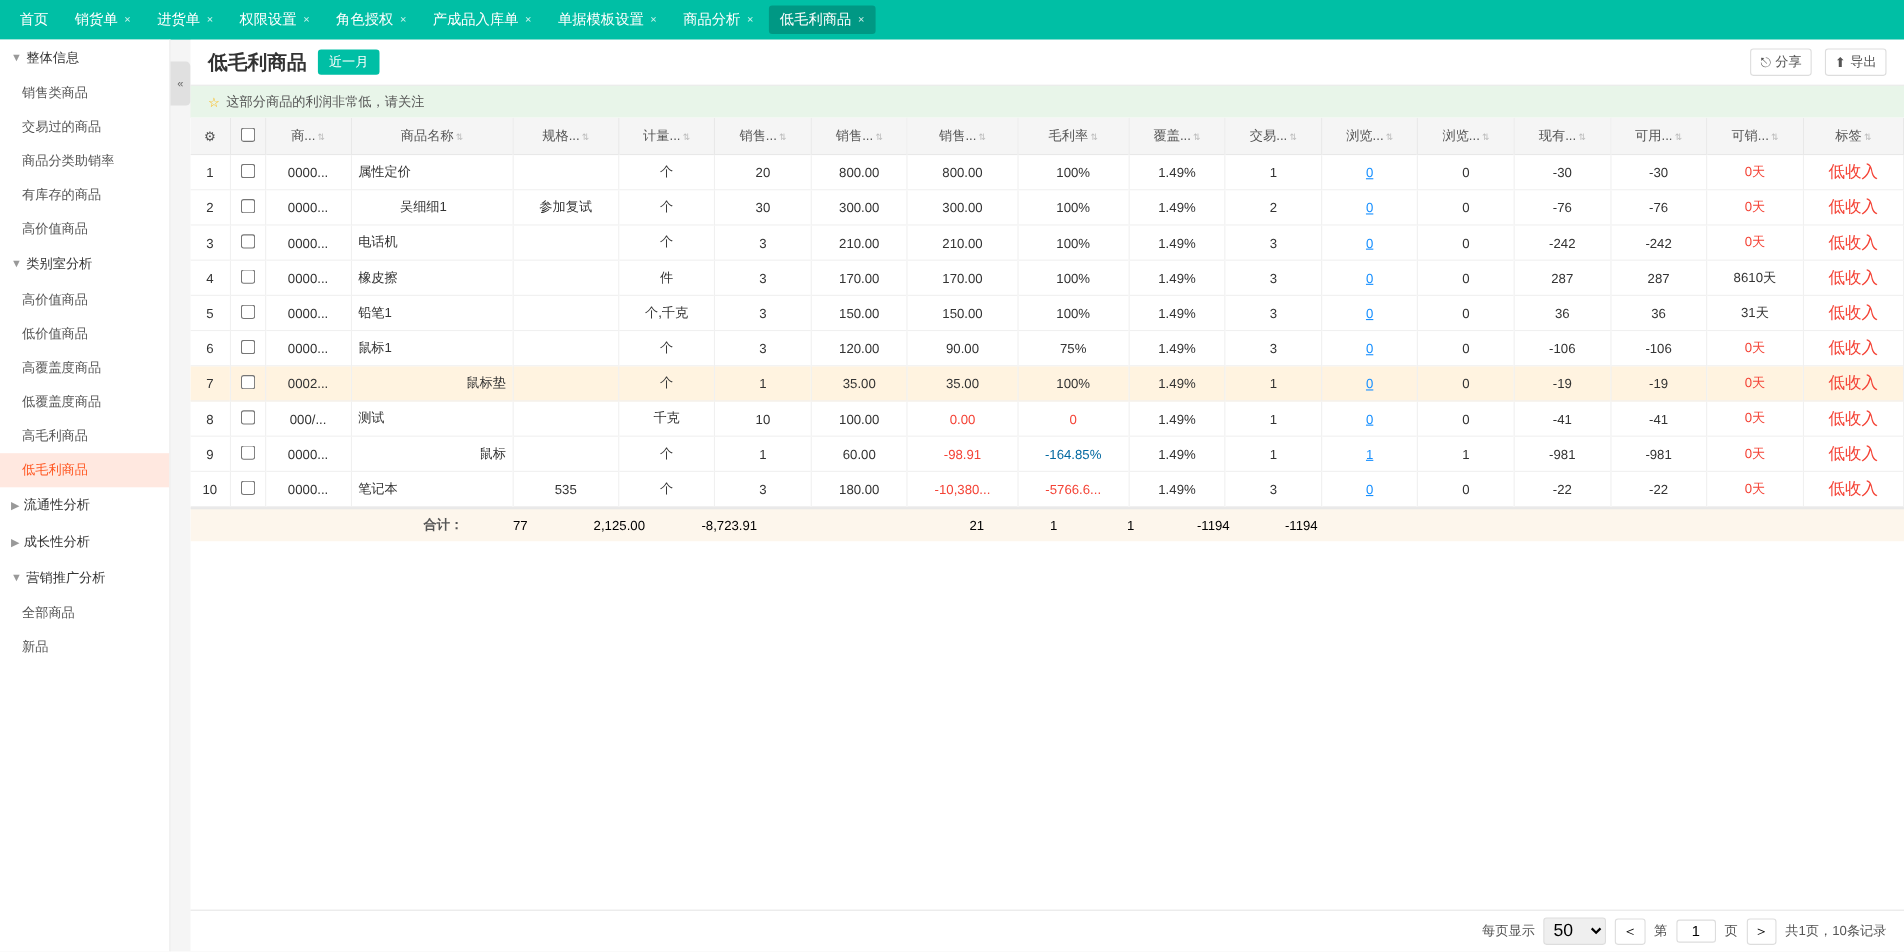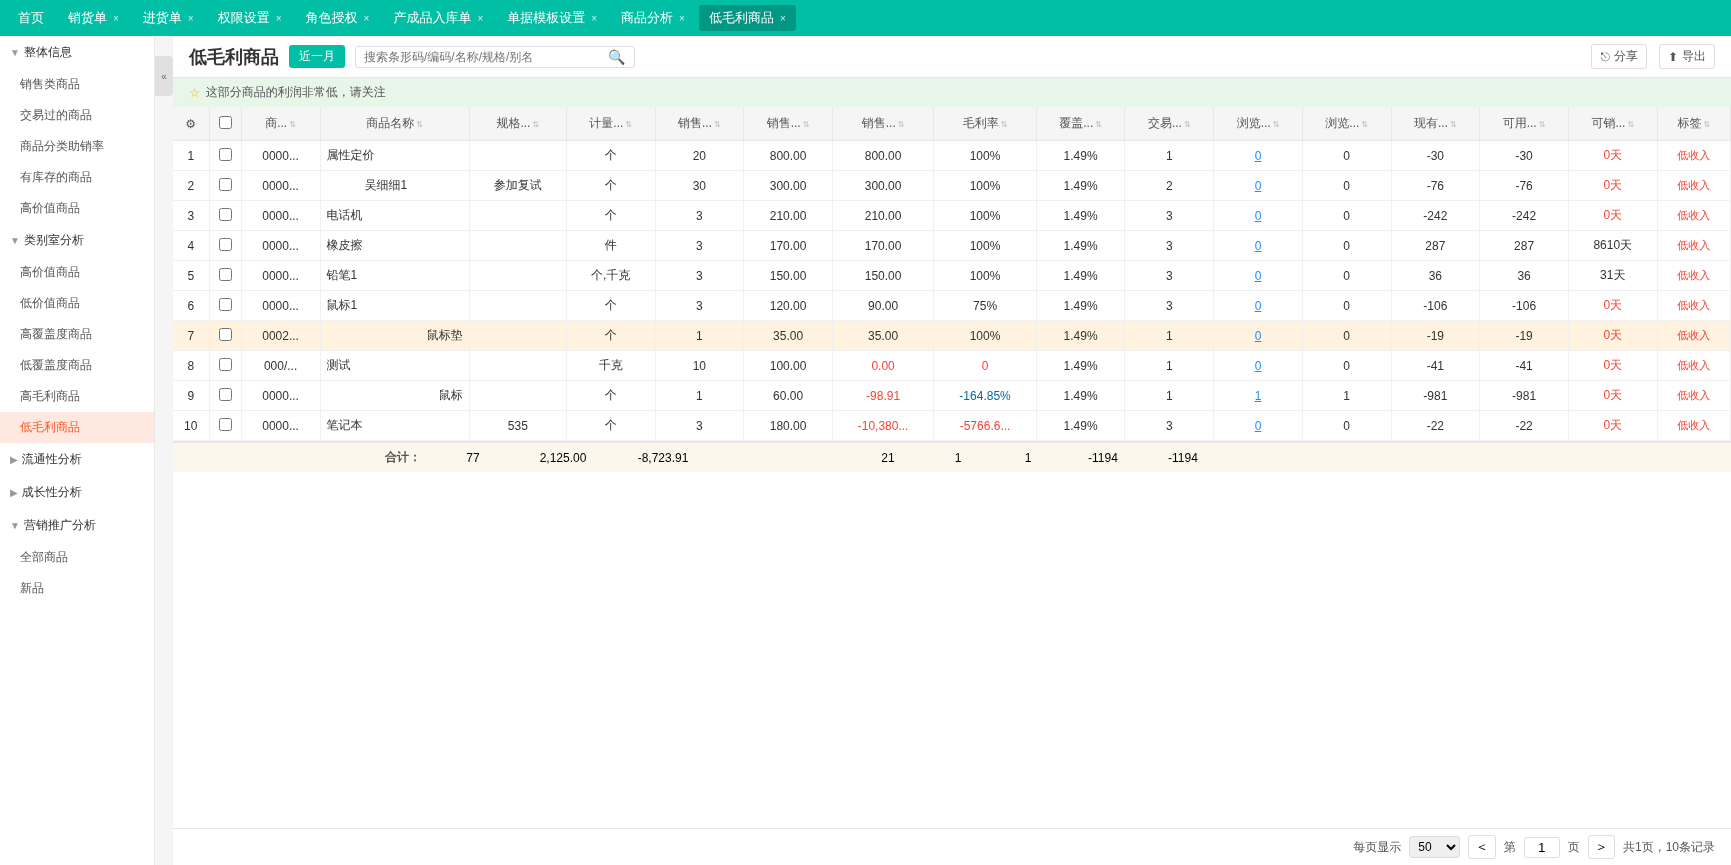--- a/index.html
+++ b/index.html
@@ -170,21 +170,21 @@
       border-bottom: 1px solid #f0f0f0;
     }
     tbody tr.highlighted { background: #fff3e0; }
     tbody td {
       padding: 6px 6px;
       text-align: center;
       color: #333;
       border-right: 1px solid #f0f0f0;
       white-space: nowrap;
     }
-    .tag-red { color: #f44336; font-size: 11px; }
+    .tag-red { color: #f44336; font-size: 15px; }
     .underline { text-decoration: underline; color: #1890ff; cursor: pointer; }
 
     
     .table-footer {
       background: #fdf6ec;
       border-top: 2px solid #e8e8e8;
       display: flex;
       align-items: center;
       padding: 6px 0;
       font-size: 12px;
@@ -211,21 +211,21 @@
       align-items: center;
       justify-content: flex-end;
       gap: 8px;
       font-size: 12px;
       color: #555;
     }
     .page-size-select {
       border: 1px solid #ddd;
       border-radius: 3px;
       padding: 2px 4px;
-      font-size: 12px;
+      font-size: 16px;
     }
     .page-btn {
       border: 1px solid #ddd;
       background: #fff;
       padding: 2px 6px;
       cursor: pointer;
       border-radius: 3px;
     }
     .page-input {
       border: 1px solid #ddd;
@@ -341,24 +341,20 @@
     <div class="collapse-btn">
       <span>«</span>
     </div>
   </div>
 
   <div class="content">
 
     <div class="page-header">
       <span class="page-title">低毛利商品</span>
       <button class="period-btn">近一月</button>
-      <div class="search-box">
-        <input type="text" placeholder="搜索条形码/编码/名称/规格/别名" style="">
-        <span class="search-icon">🔍</span>
-      </div>
       <div class="header-actions">
         <button class="header-action-btn">
           <span>⎋</span>
           <span>分享</span>
         </button>
         <button class="header-action-btn">
           <span>⬆</span>
           <span>导出</span>
         </button>
       </div>

